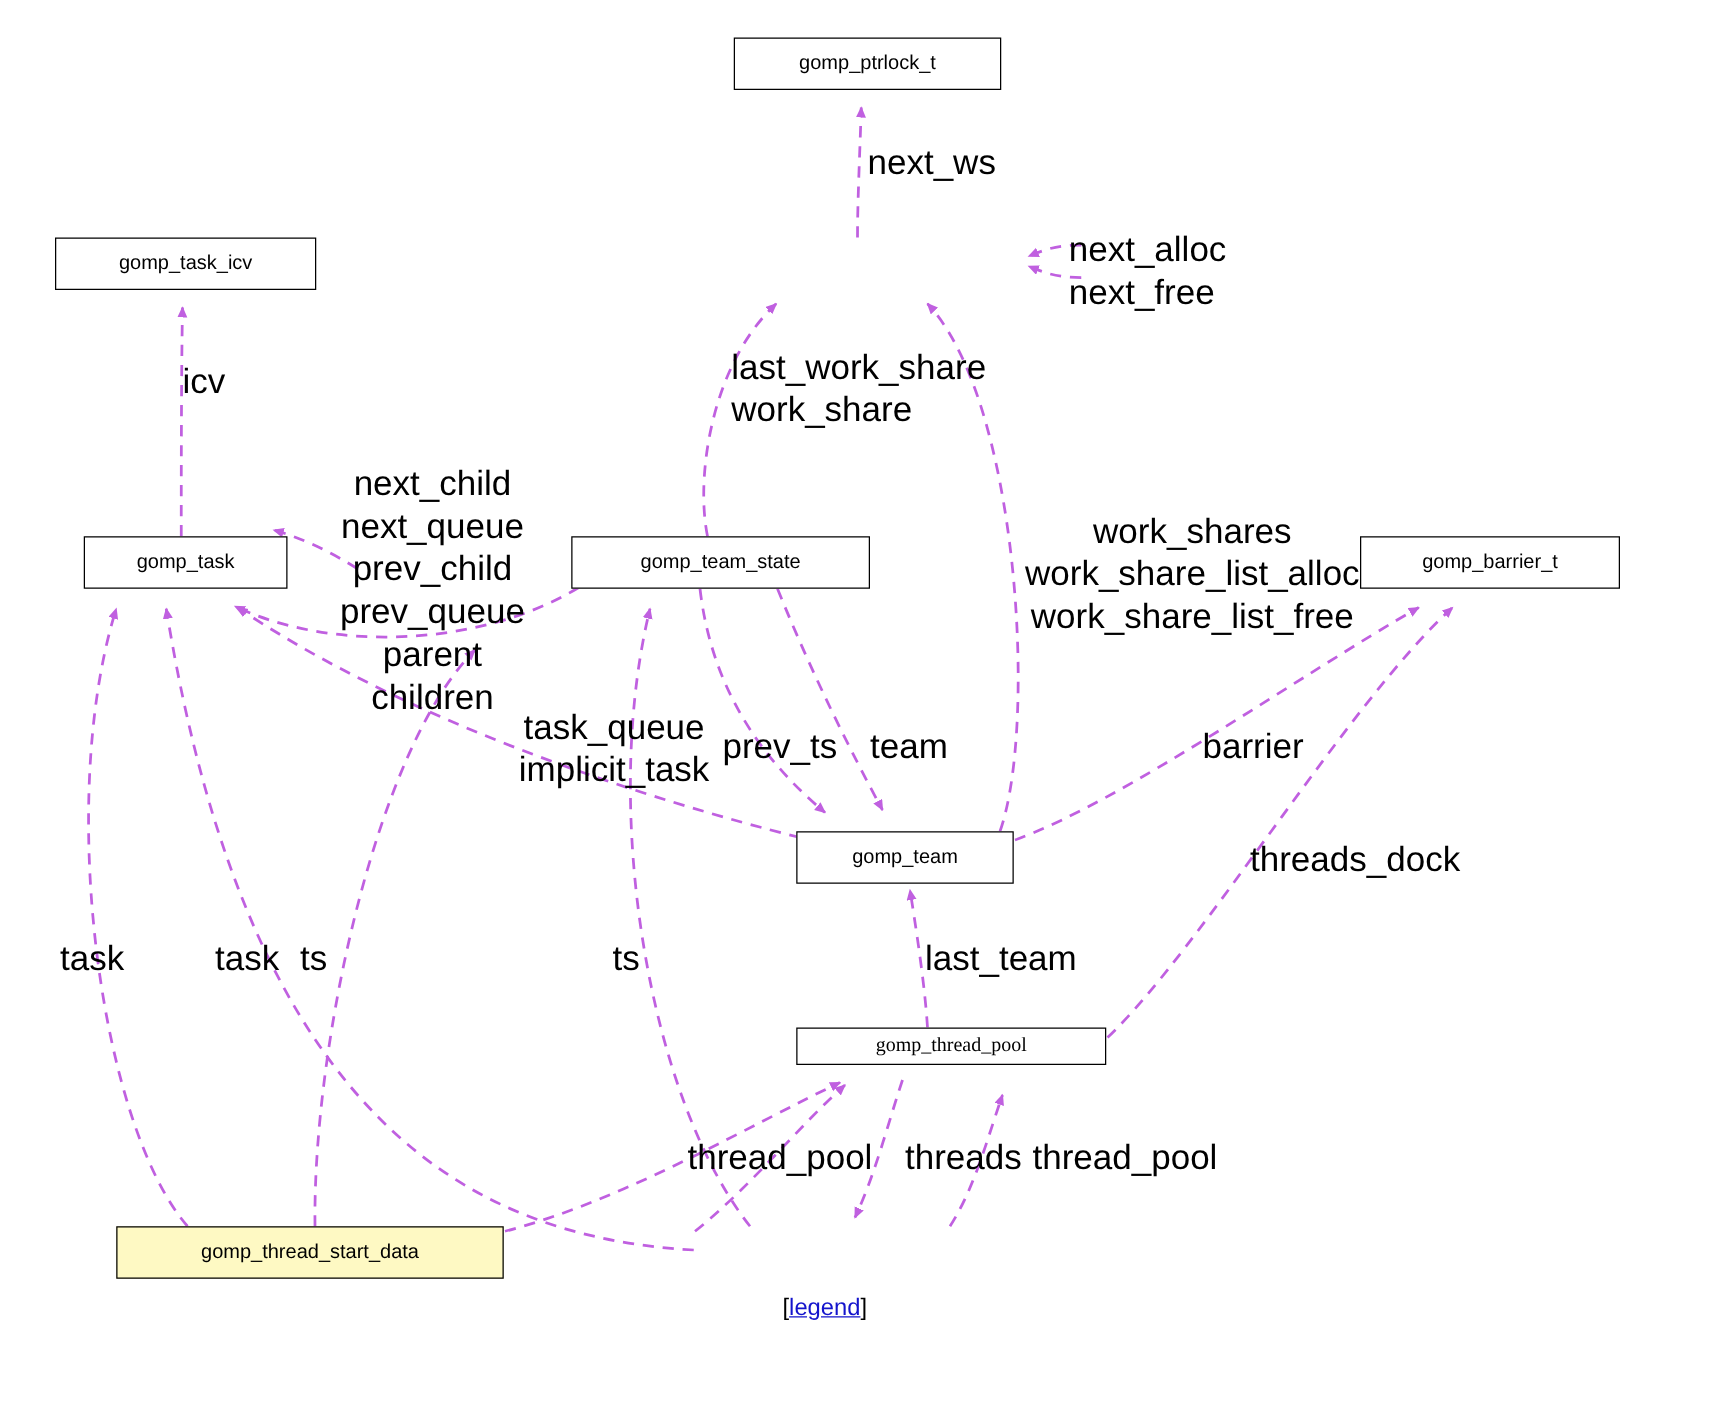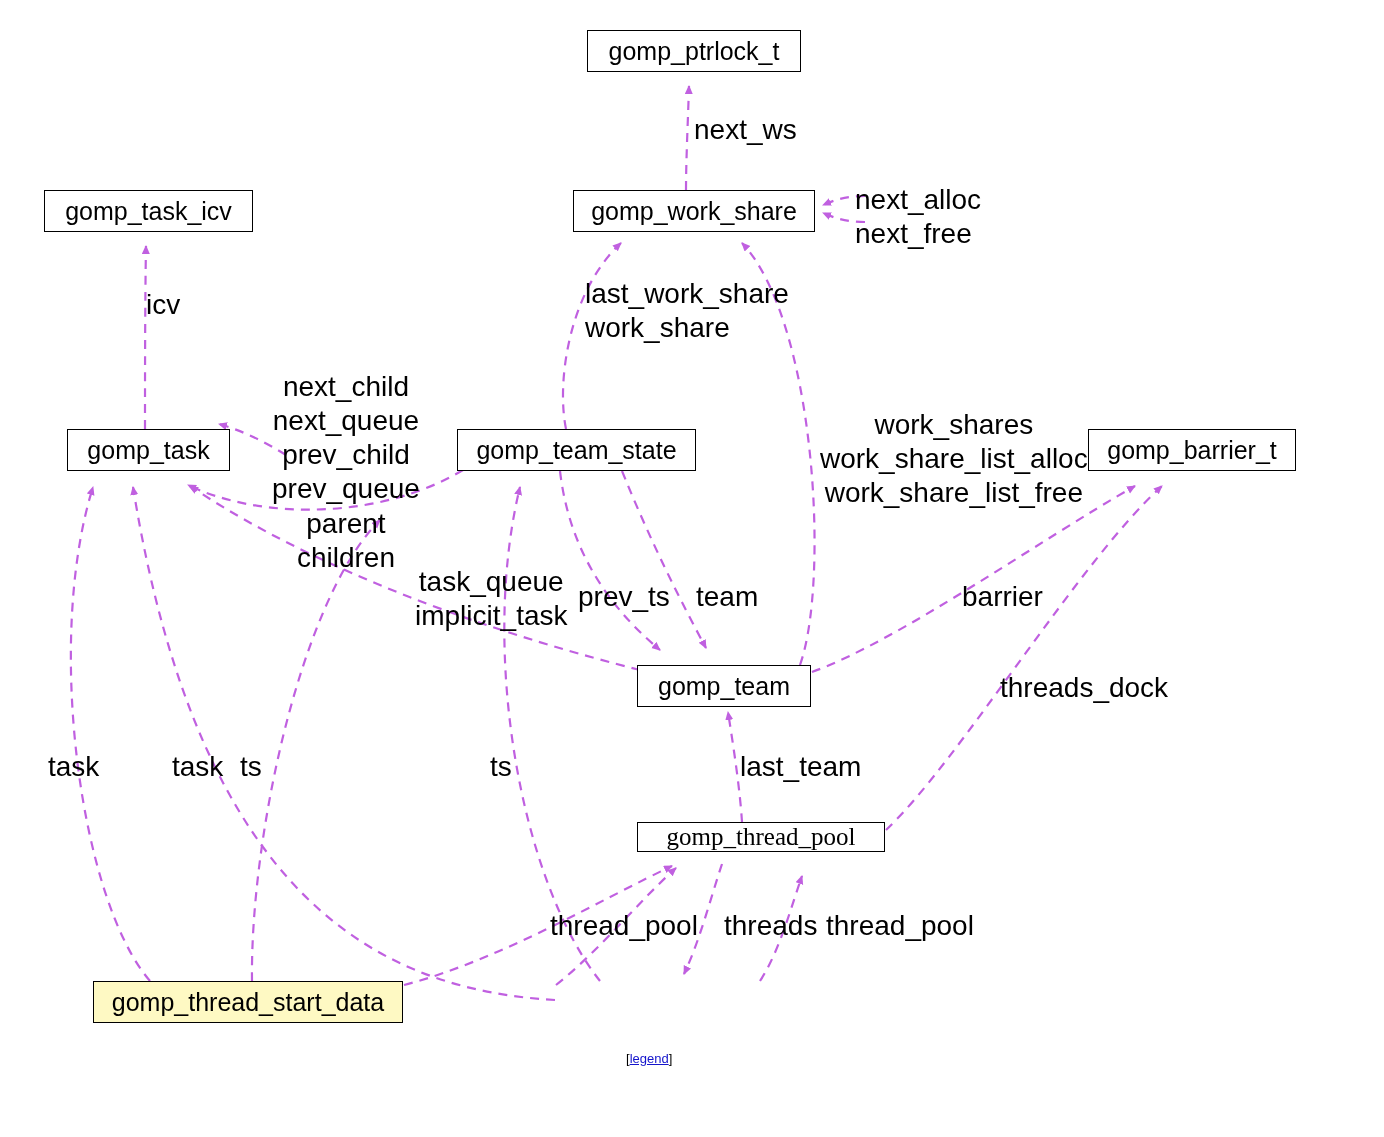--- a/index.html
+++ b/index.html
@@ -25,43 +25,42 @@
     left: 0; top: 0;
     width: 1384px;
     height: 1137px;
   }
   .node {
     position: absolute;
     box-sizing: border-box;
     border: 1px solid #000000;
     background: #ffffff;
     color: #000000;
-    font-size: 25px;
+    font-size: 16px;
     display: flex;
     align-items: center;
     justify-content: center;
     white-space: nowrap;
     padding: 0 14px;
     height: 40px;
   }
   .node.highlight {
     background: #fef9c3;
   }
   .edge-label {
     position: absolute;
     font-size: 28px;
     color: #000000;
     white-space: pre;
     line-height: 1.22;
   }
   .legend-link {
     position: absolute;
-    font-size: 13px;
+    font-size: 19px;
     color: #000000;
-    margin-top: 15px;
   }
   .legend-link a {
     color: #1414cc;
     text-decoration: underline;
   }
   .bracket { color: #000000; }
 </style>
 </head>
 <body>
 
@@ -119,23 +118,20 @@
       <path d="M760,981 C780,950 790,910 802,876"></path>
     </g>
   </svg>
 
   <div class="node" style="left:587px;top:30px;width:214px;height:42px;">
     <span>gomp_ptrlock_t</span>
   </div>
   <div class="node" style="left:44px;top:190px;width:209px;height:42px;">
     <span>gomp_task_icv</span>
   </div>
-  <div class="node" style="left:573px;top:190px;width:242px;height:42px;">
-    <span>gomp_work_share</span>
-  </div>
   <div class="node" style="left:67px;top:429px;width:163px;height:42px;">
     <span>gomp_task</span>
   </div>
   <div class="node" style="left:457px;top:429px;width:239px;height:42px;">
     <span>gomp_team_state</span>
   </div>
   <div class="node" style="left:1088px;top:429px;width:208px;height:42px;">
     <span>gomp_barrier_t</span>
   </div>
   <div class="node" style="left:637px;top:665px;width:174px;height:42px;">

